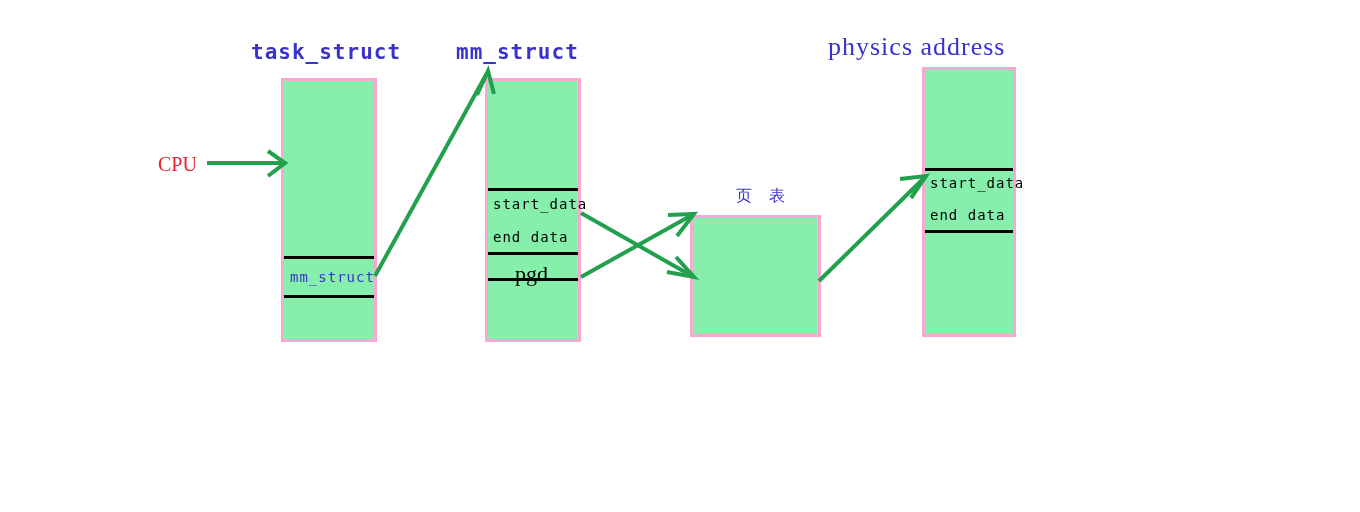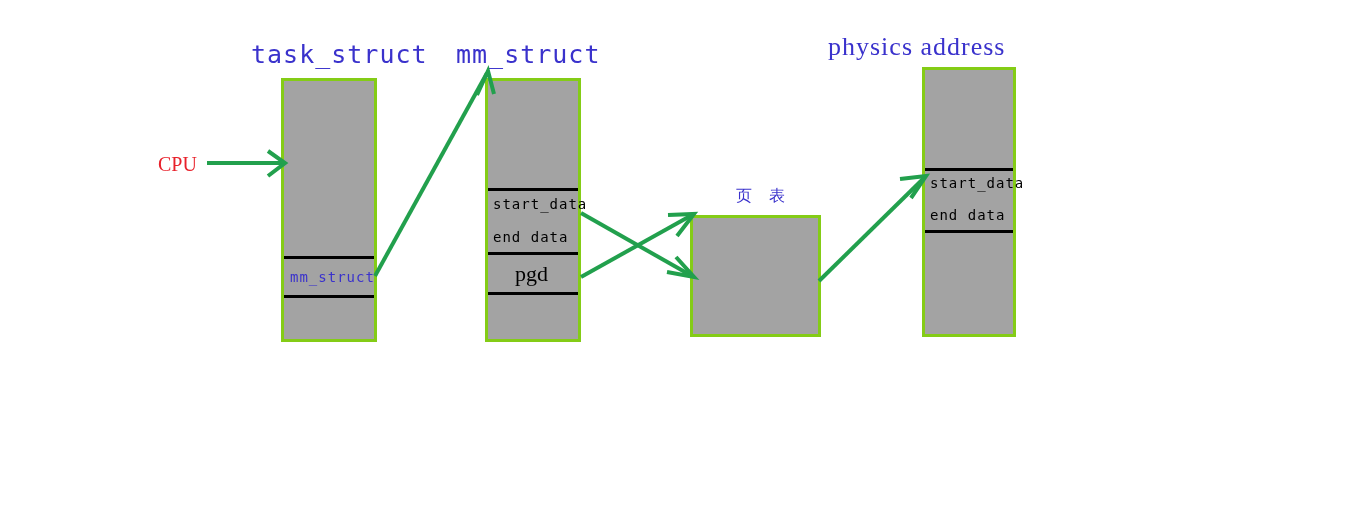--- a/index.html
+++ b/index.html
@@ -2,28 +2,28 @@
 <html><head>
 <meta charset="utf-8">
 <style>
   html,body{margin:0;padding:0;background:#ffffff;}
   body{width:1360px;height:512px;overflow:hidden;
        font-family:"Liberation Serif",serif;}
   #stage{position:relative;width:1360px;height:512px;}
 
   .label{position:absolute;color:#3a32cc;white-space:nowrap;}
   .label-mono{font-family:"DejaVu Sans Mono","Liberation Mono",monospace;
-              font-size:25px;letter-spacing:1px;}
+              font-size:21px;letter-spacing:1px;font-weight:bold;}
   .label-serif{font-family:"Liberation Serif",serif;font-size:26px;letter-spacing:1px;}
   .label-cjk{font-family:"DejaVu Sans",sans-serif;font-size:16px;letter-spacing:6px;margin-left:39px;}
 
   .cpu{position:absolute;color:#e8202a;font-family:"Liberation Serif",serif;
        font-size:20px;white-space:nowrap;}
 
-  .boxcol{position:absolute;border:3px solid #84cc16;box-sizing:border-box;background:#a3a3a3;}
+  .boxcol{position:absolute;border:3px solid #f9a8d4;box-sizing:border-box;background:#86efac;}
   .cell{box-sizing:border-box;width:100%;position:relative;overflow:visible;}
   .cell.divider{border-bottom:3px solid #000;text-decoration:underline;}
 
   .celltext{position:absolute;white-space:nowrap;}
   .t-mono-blue{font-family:"DejaVu Sans Mono","Liberation Mono",monospace;
                font-size:14px;color:#3a32cc;letter-spacing:1px;}
   .t-mono-black{font-family:"DejaVu Sans Mono","Liberation Mono",monospace;
                 font-size:14px;color:#000;letter-spacing:1px;}
   .t-serif-black{font-family:"Liberation Serif",serif;font-size:22px;color:#000;}
 
@@ -54,21 +54,21 @@
   </div>
 
   <div class="boxcol" style="left:485px;top:78px;width:96px;height:264px;">
     <div class="cell divider" style="height:110px;"></div>
     <div class="cell" style="height:32px;">
       <span class="celltext t-mono-black" style="left:5px;top:5px;">start_data</span>
     </div>
     <div class="cell divider" style="height:32px;">
       <span class="celltext t-mono-black" style="left:5px;top:6px;">end data</span>
     </div>
-    <div class="cell divider" style="height:40px;">
+    <div class="cell divider" style="height:26px;">
       <span class="celltext t-serif-black" style="left:27px;top:6px;">pgd</span>
     </div>
     <div class="cell" style="height:44px;"></div>
   </div>
 
   <div class="boxcol" style="left:690px;top:215px;width:131px;height:122px;">
     <div class="cell" style="height:100%;"></div>
   </div>
 
   <div class="boxcol" style="left:922px;top:67px;width:94px;height:270px;">

